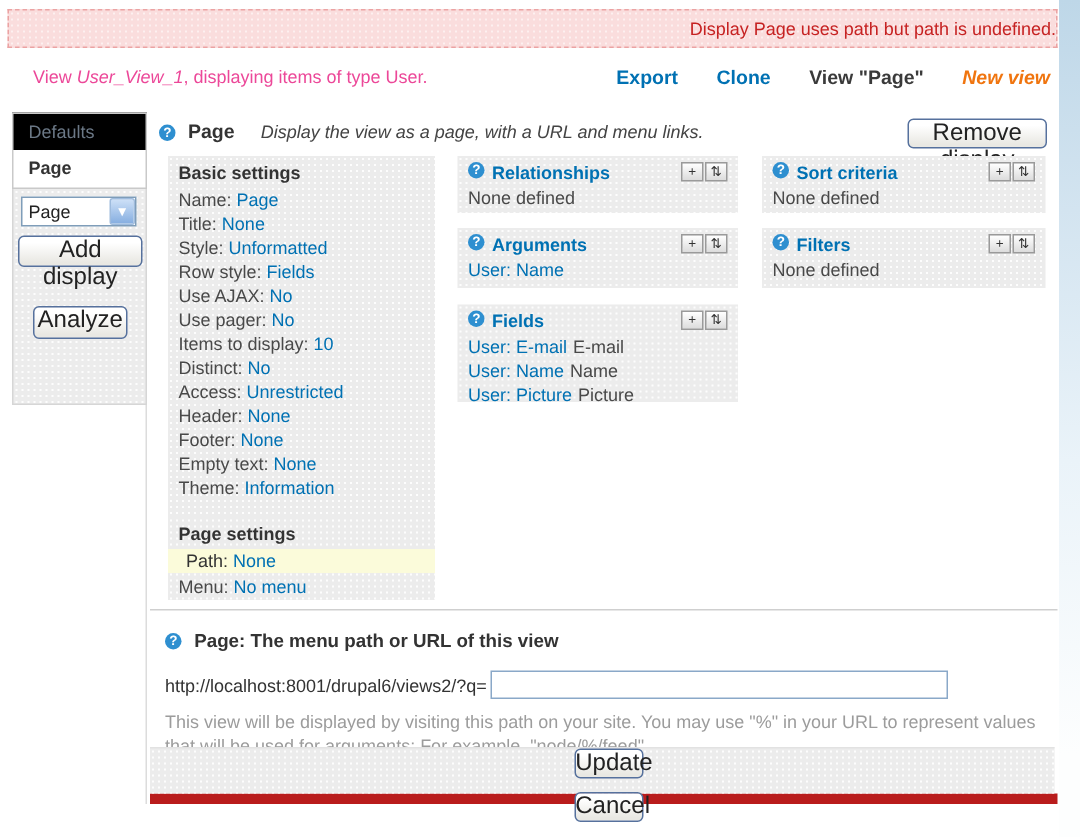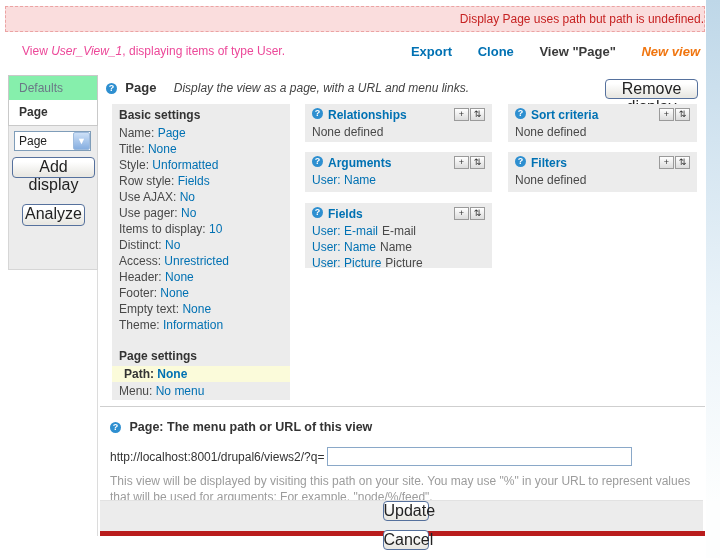--- a/index.html
+++ b/index.html
@@ -36,21 +36,21 @@
   .top-links { top:44px; right:20px; font-size:13px; font-weight:bold; }
   .top-links span, .top-links a { margin-left:22px; cursor:pointer; text-decoration:none; }
   .lnk-blue { color:#0071b3; }
   .lnk-dark { color:#3a3a3a; }
   .lnk-orange { color:#f0750f; font-style:italic; }
   
   .tab {
     left:8px; width:90px; height:26px; line-height:24px; padding-left:10px;
     border:1px solid #c9c9c9; cursor:pointer;
   }
-  .tab-defaults { top:75px; background:#86efac; color:#6b7886; }
+  .tab-defaults { top:75px; background:#000000; color:#6b7886; }
   .tab-active { top:100px; background:#ffffff; color:#333; font-weight:bold; border-top:none; }
   .side-panel { left:8px; top:126px; width:90px; height:144px; border:1px solid #d6d6d6; border-top:none; }
   .main-vline { left:97px; top:75px; width:1px; height:461px; background:#dcdcdc; }
   
   .sel {
     left:14px; top:131px; width:77px; height:20px; background:#fff;
     border:1px solid #7f9db9; cursor:pointer; display:flex; align-items:center;
   }
   .sel-text { flex:1; padding-left:4px; color:#222; }
   .sel-btn {
@@ -75,37 +75,37 @@
   }
   .disp-title { font-weight:bold; font-size:13px; color:#333; }
   .disp-desc { font-style:italic; color:#444; margin-left:14px; }
   
   .vbox { padding:4px 7px; }
   .vbox-title { font-weight:bold; color:#333; margin-bottom:3px; }
   .setting-row { line-height:16px; white-space:nowrap; }
   .setting-label { color:#494949; }
   a.val, .val { color:#0071b3; text-decoration:none; cursor:pointer; }
   .hl-row {
-    background:#fbfbda; font-weight:bold; line-height:16px;
+    background:#fbfbda; font-weight:normal; line-height:16px;
     margin:1px -7px; padding:0 0 0 12px;
   }
   .hl-row .setting-label { color:#333; }
   .panel-head { display:flex; align-items:flex-start; margin-bottom:2px; }
   .panel-title { font-weight:bold; color:#0071b3; cursor:pointer; flex:1; }
   .mini-btns { display:flex; gap:1px; }
   .mini-btn {
     width:15px; height:13px; border:1px solid #9a9a9a; background:linear-gradient(#fff,#dcdcdc);
     font-size:9px; line-height:11px; text-align:center; color:#333; cursor:pointer;
   }
   .panel-item { line-height:16px; white-space:nowrap; }
   .suffix { color:#494949; margin-left:4px; }
   
   .path-panel {
     left:100px; top:406px; width:605px; height:130px; background:#fff;
-    border-top:1px solid #cfcfcf; border-bottom:5px solid #b91c1c;
+    border-top:1px solid #cfcfcf; border-bottom:7px solid #b91c1c;
   }
   .path-title { margin:13px 0 0 10px; font-weight:bold; color:#333; font-size:12.5px; }
   .path-formrow { margin:13px 0 0 10px; display:flex; align-items:center; }
   .url-prefix { color:#333; margin-right:3px; }
   .path-input { width:305px; height:19px; border:1px solid #8aa8c8; font-size:12px; padding:1px 3px; outline:none; }
   .path-desc { margin:7px 10px 0 10px; color:#9c9c9c; line-height:16px; }
   .btn-strip {
     position:absolute; left:0; bottom:0; width:603px; height:31px;
     border-top:1px solid #e2e2e2; display:flex; align-items:center; padding-left:8px; gap:9px;flex-direction:column;
   }

